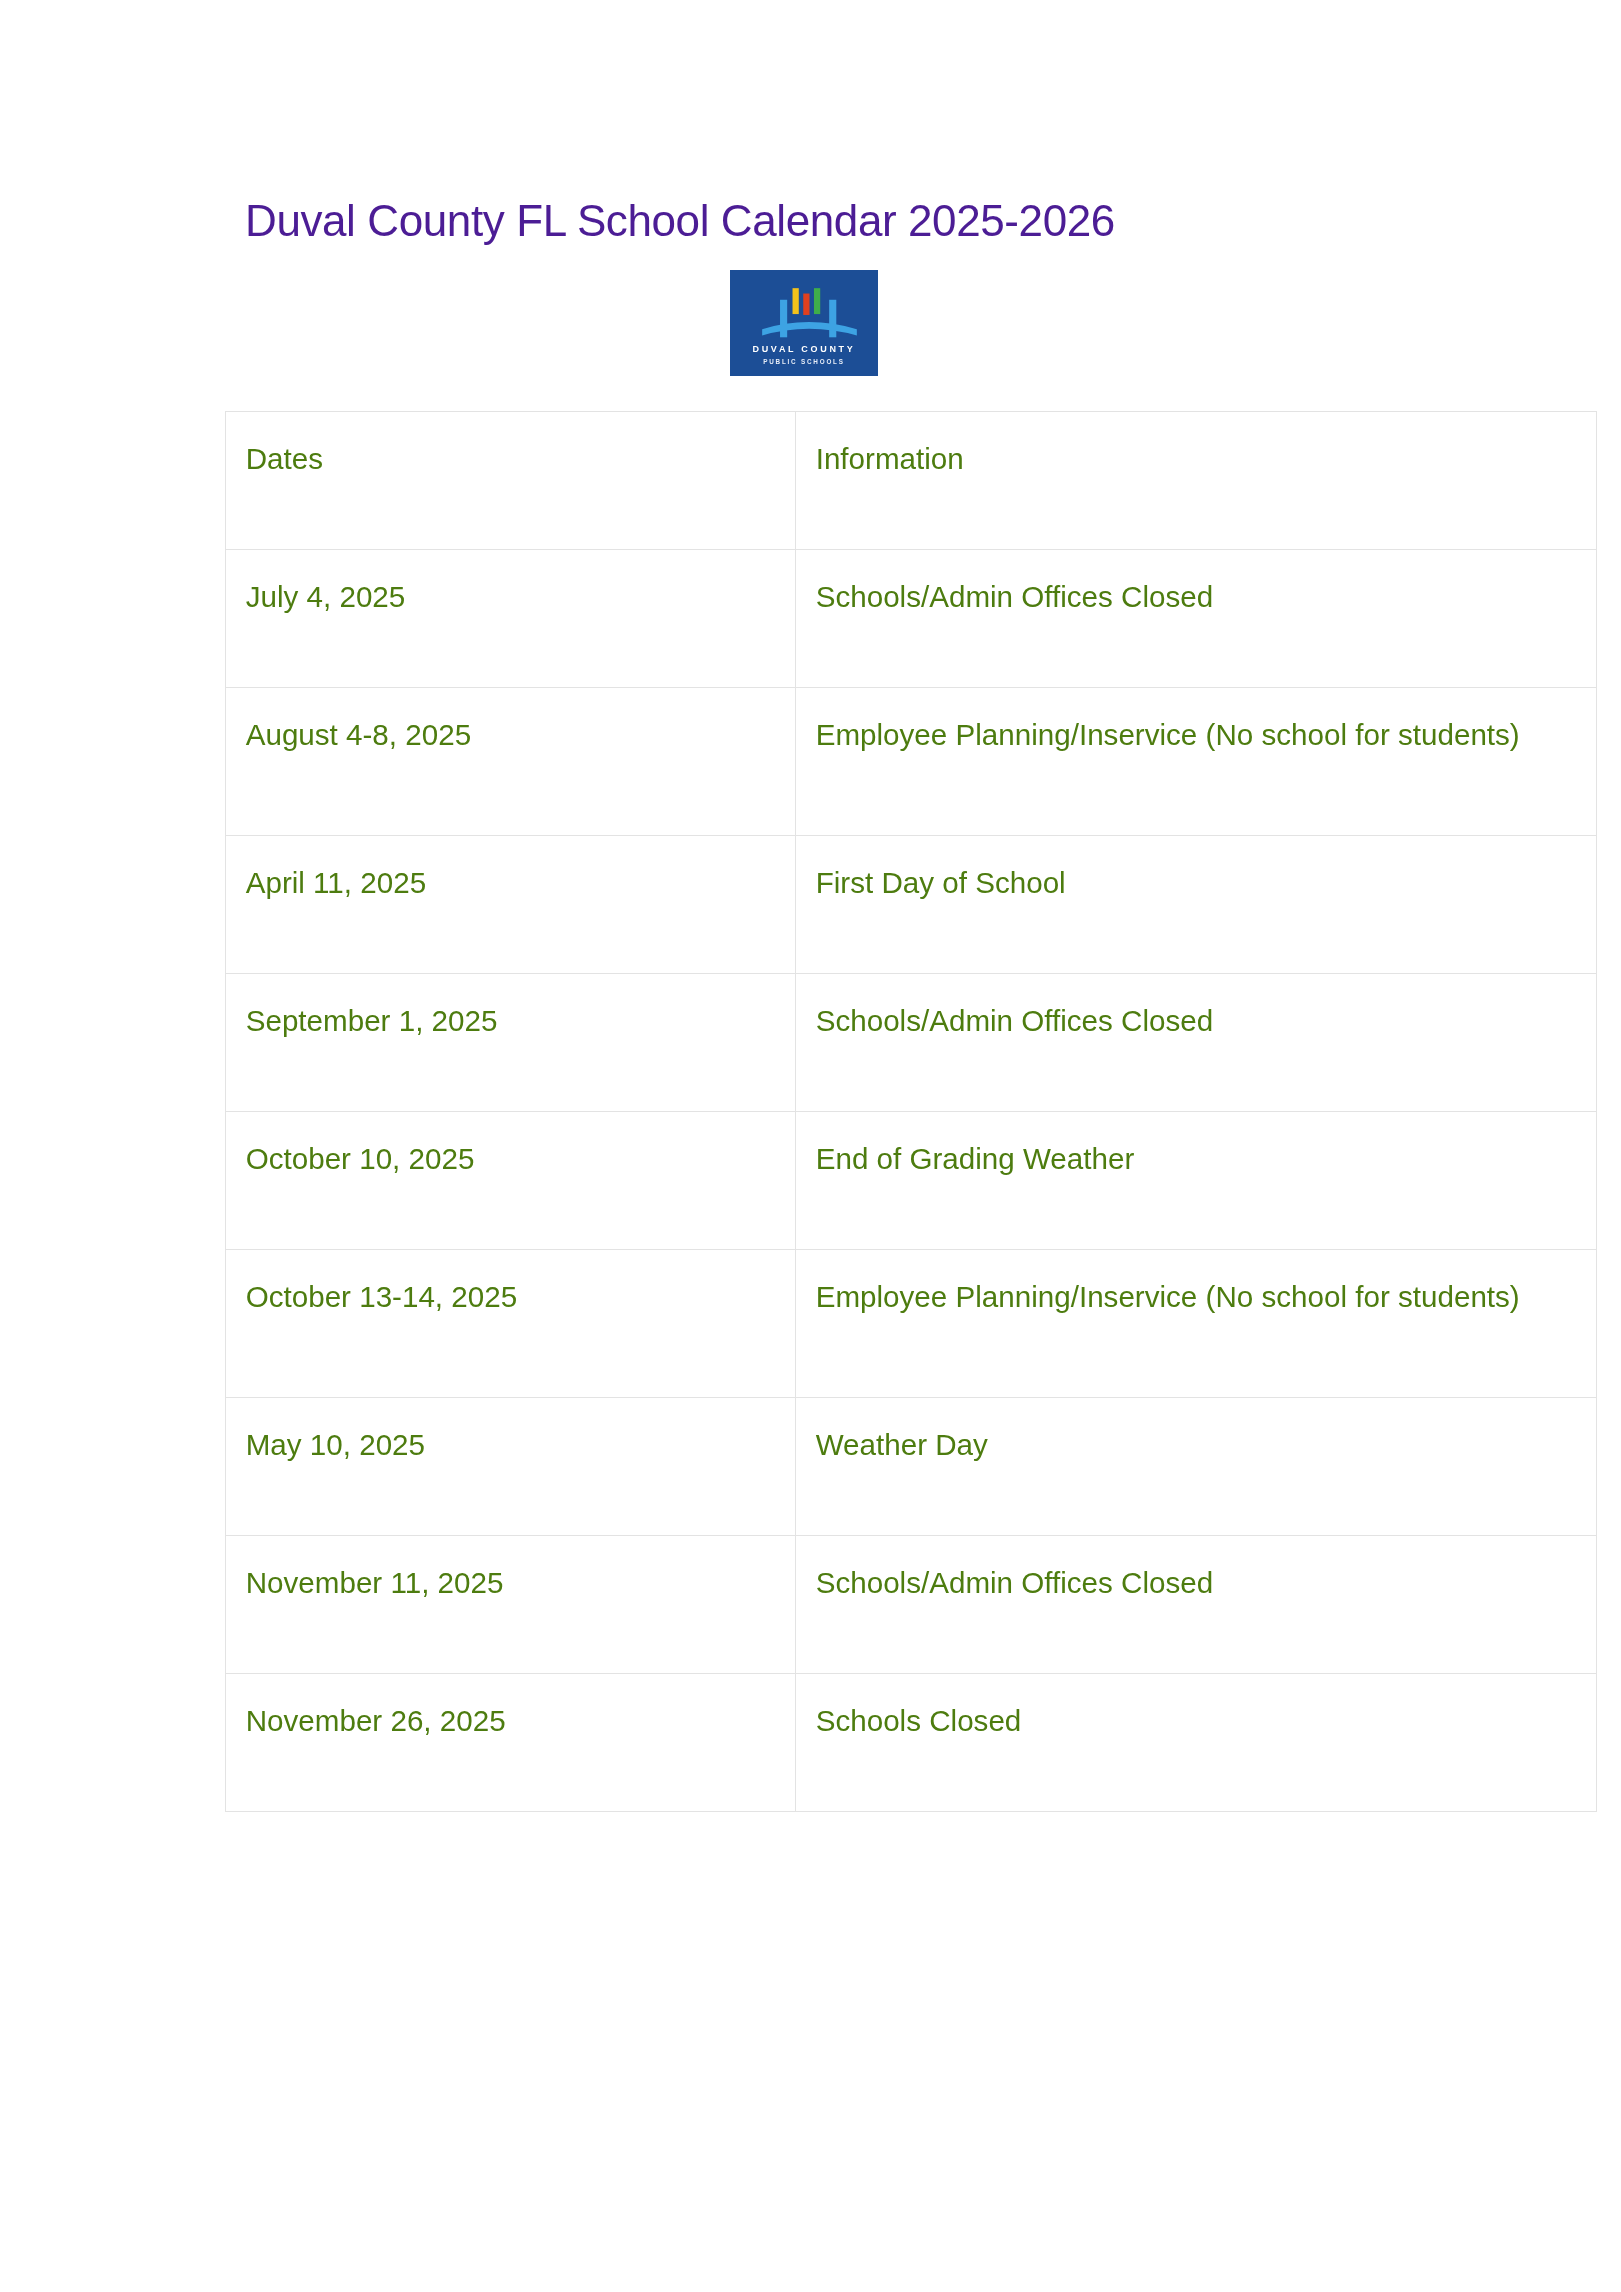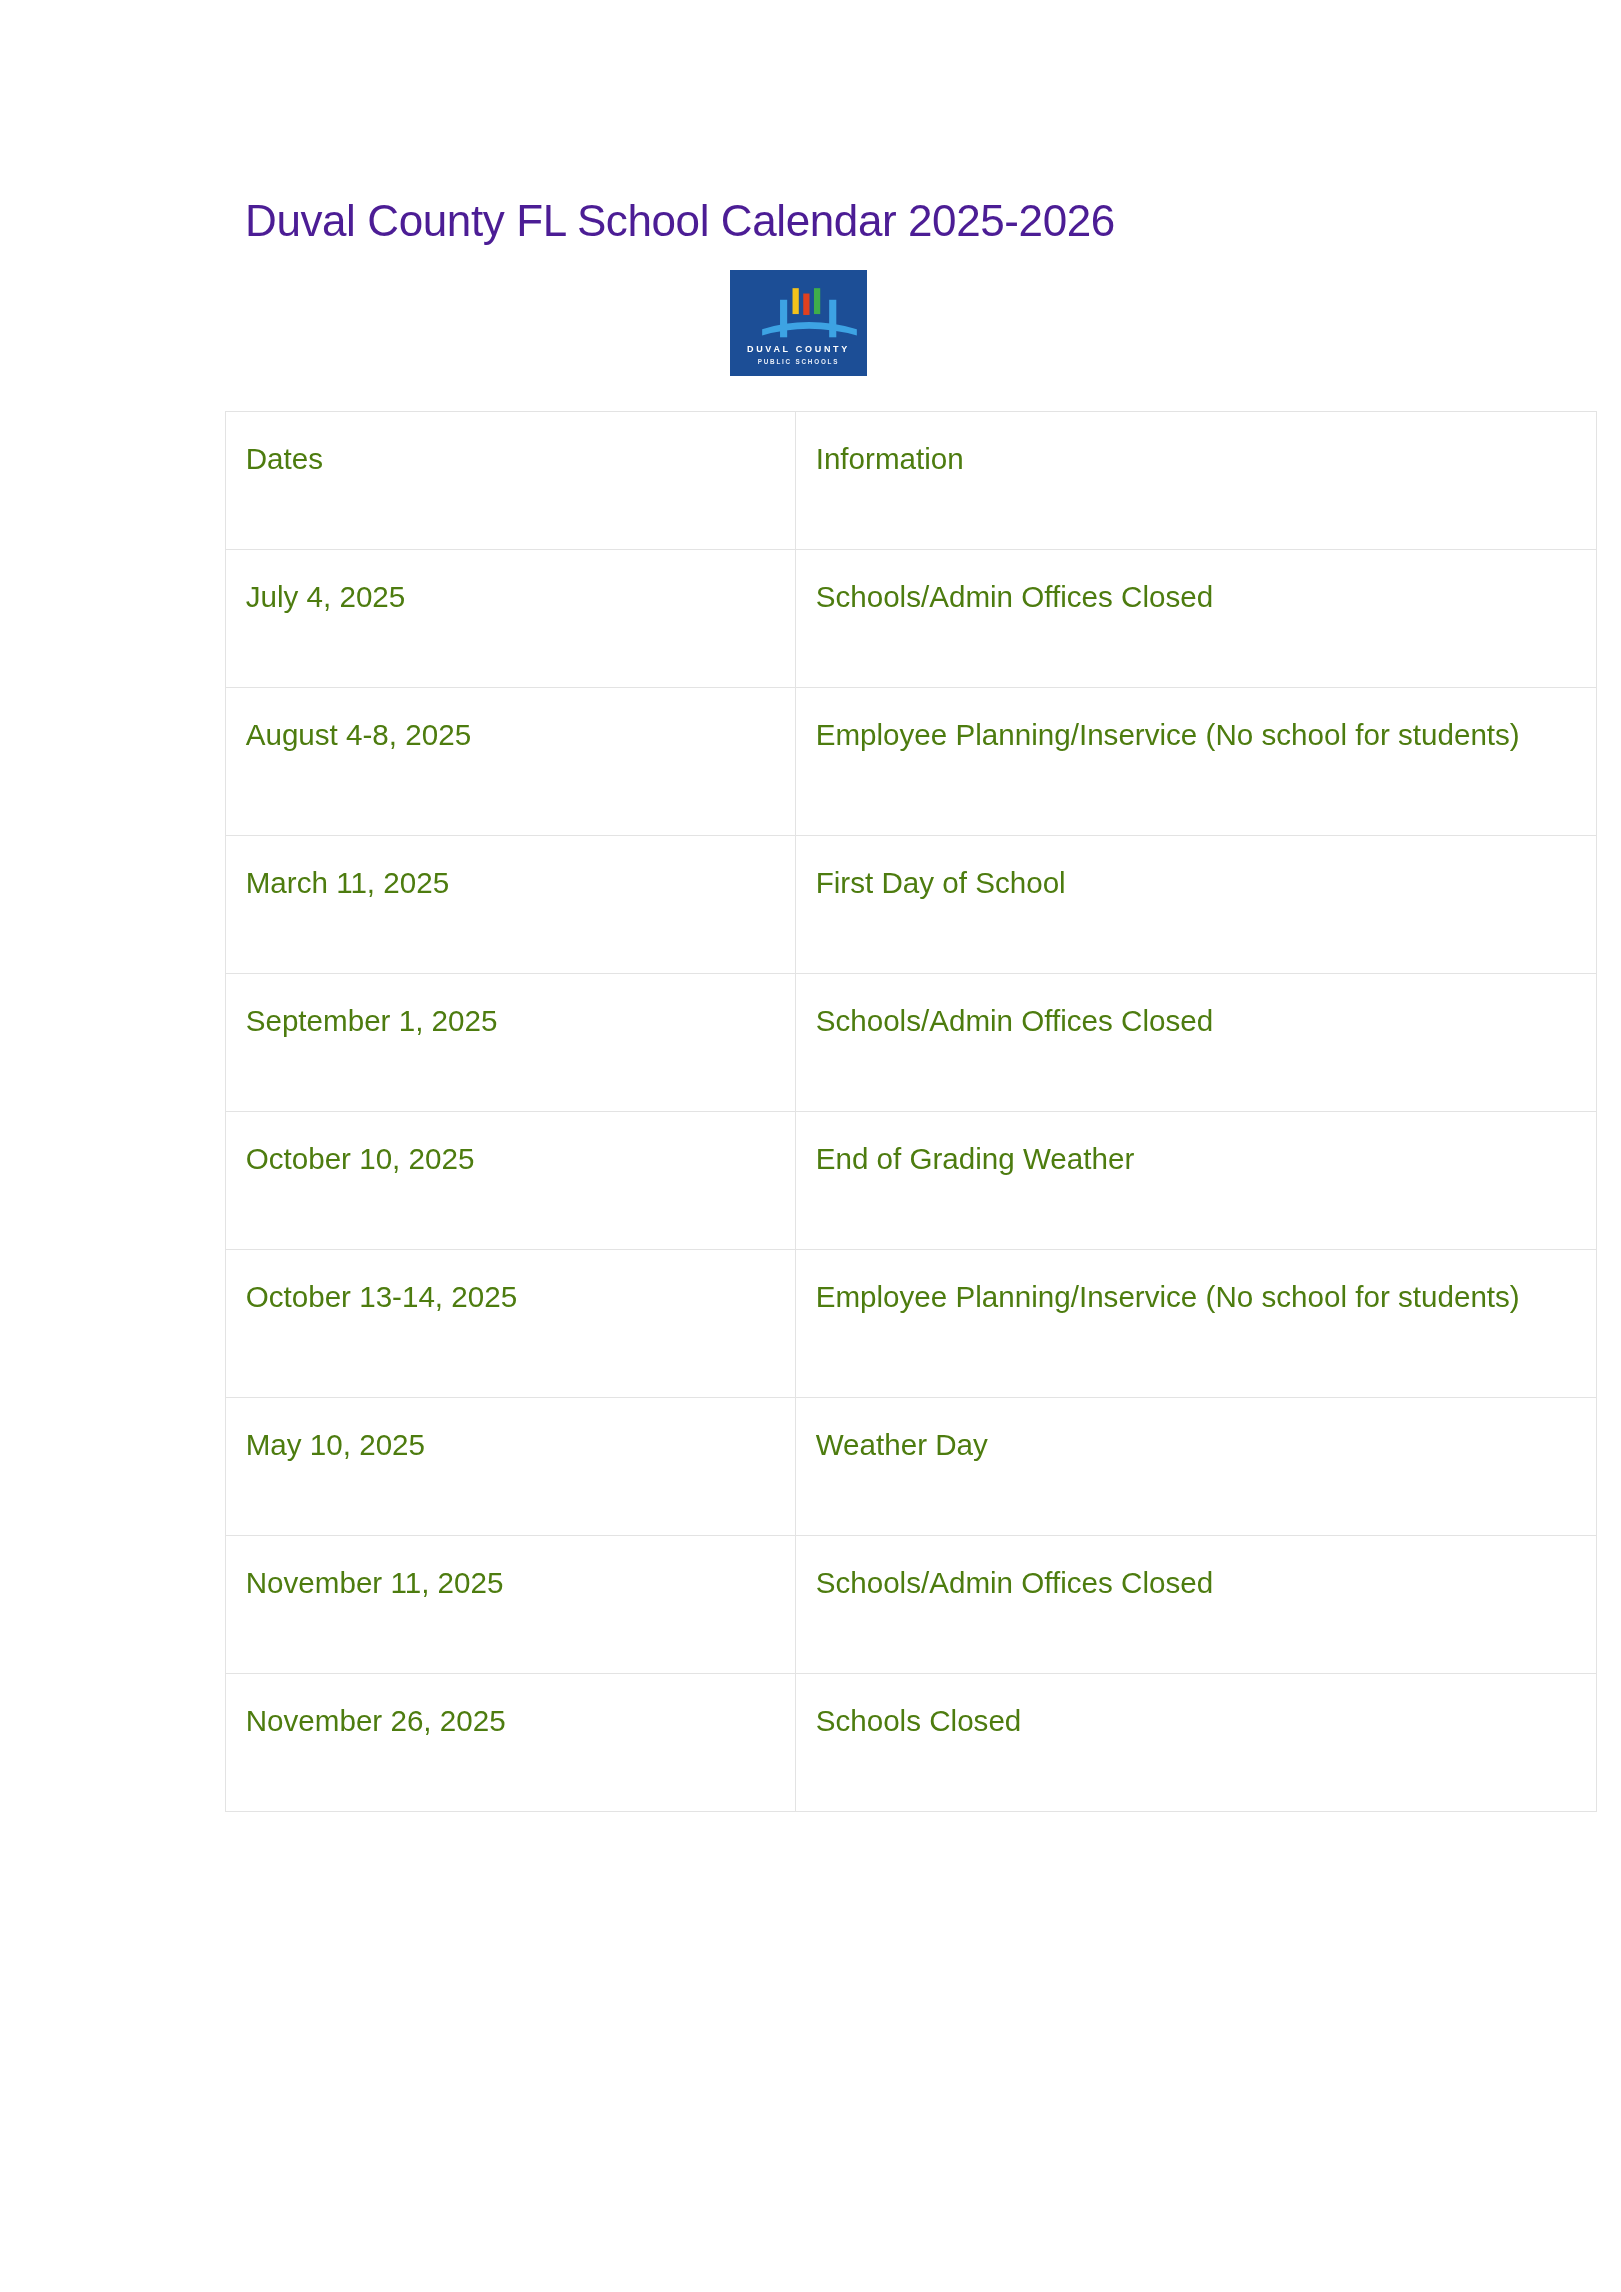--- a/index.html
+++ b/index.html
@@ -23,21 +23,21 @@
       font-weight: 400;
       letter-spacing: -0.4px;
       white-space: nowrap;
       color: #4c1d95;
       line-height: 1;
     }
     .logo {
       position: absolute;
       left: 730px;
       top: 270px;
-      width: 137px;
+      width: 148px;
       height: 106px;
       background: #1c4e96;
       box-sizing: border-box;
     }
     .logo svg {
       position: absolute;
       left: 0;
       top: 0;
     }
     .logo-text-1 {
@@ -137,21 +137,21 @@
     <tr class="row-tall">
       <td>
           <span class="cell-text">August 4-8, 2025</span>
         </td>
       <td>
           <span class="cell-text">Employee Planning/Inservice (No school for students)</span>
         </td>
     </tr>
     <tr class="row-std">
       <td>
-          <span class="cell-text">March 11, 2025</span>
+          <span class="cell-text">April 11, 2025</span>
         </td>
       <td>
           <span class="cell-text">First Day of School</span>
         </td>
     </tr>
     <tr class="row-std">
       <td>
           <span class="cell-text">September 1, 2025</span>
         </td>
       <td>

